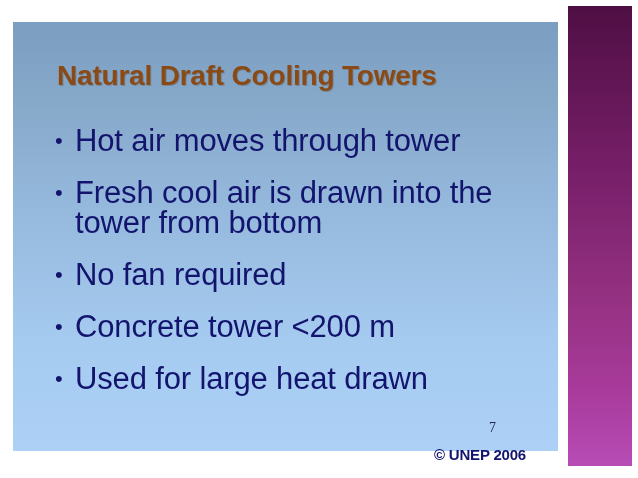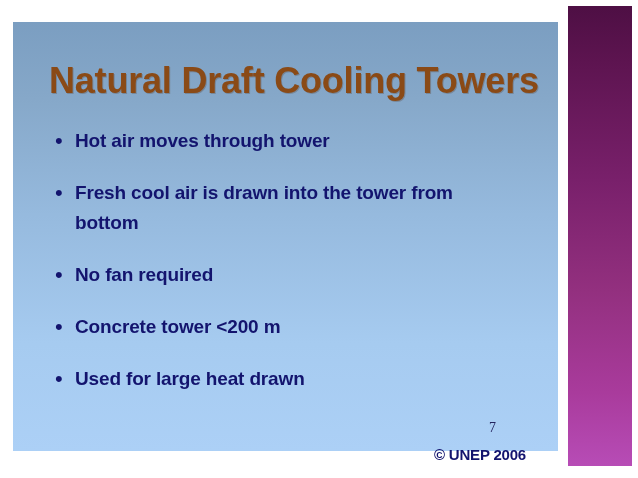--- a/index.html
+++ b/index.html
@@ -38,23 +38,23 @@
     left: 568px;
     top: 6px;
     width: 64px;
     height: 460px;
     background: linear-gradient(to bottom, #4e0f44 0%, #5d1450 12%, #79206b 38%, #93307f 62%, #a93b9c 84%, #b74cb6 100%);
   }
 
   
   .slide-title {
     position: absolute;
-    left: 36px;
+    left: 44px;
     top: 38px;
-    font-size: 36px;
+    font-size: 28px;
     font-weight: bold;
     color: #8a4a16;
     letter-spacing: -0.2px;
     white-space: nowrap;
     text-shadow: 1px 1px 0 rgba(80,40,10,0.25);
   }
 
   
   .bullet-list {
     position: absolute;
@@ -72,23 +72,23 @@
     width: 26px;
     font-size: 22px;
     line-height: 30px;
     color: #13146e;
     text-align: left;
     padding-left: 6px;
     box-sizing: border-box;
   }
   .bullet-text {
     flex: 1 1 auto;
-    font-size: 19px;
+    font-size: 31px;
     line-height: 30px;
-    font-weight: bold;
+    font-weight: normal;
     color: #13146e;
     letter-spacing: -0.15px;
   }
 
   
   .page-number {
     position: absolute;
     right: 62px;
     top: 398px;
     font-family: "Liberation Serif", serif;

